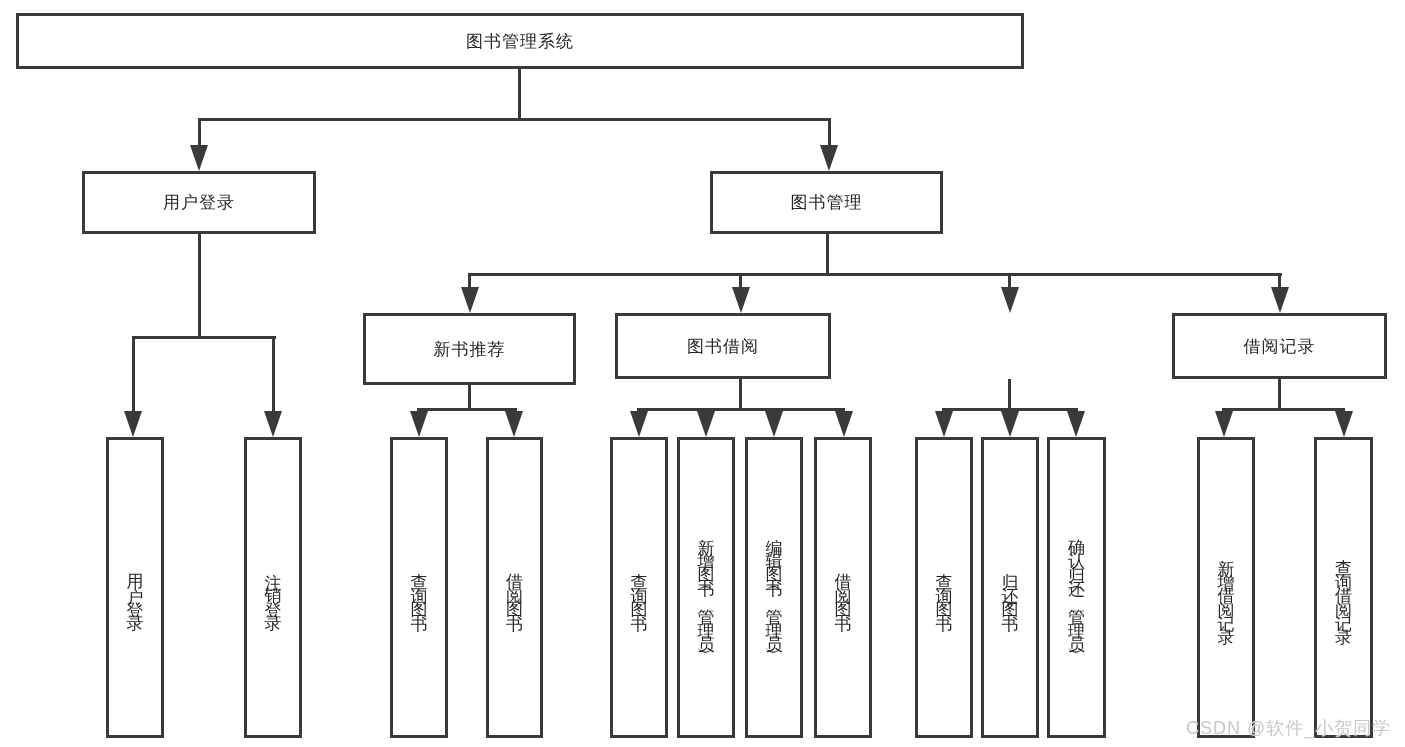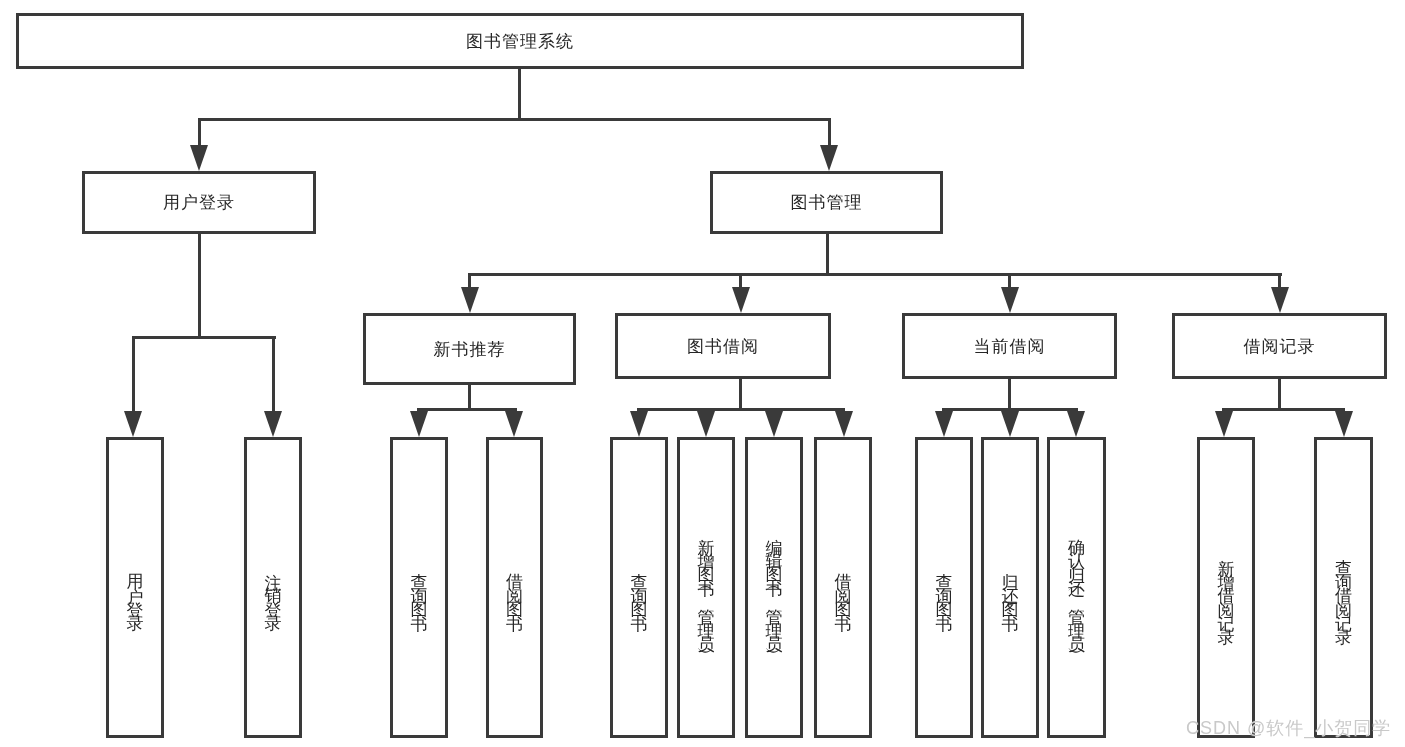--- a/index.html
+++ b/index.html
@@ -125,23 +125,20 @@
   <div class="box" style="left:710px;top:171px;width:233px;height:63px">
     <span>图书管理</span>
   </div>
 
   <div class="box" style="left:363px;top:313px;width:213px;height:72px">
     <span>新书推荐</span>
   </div>
   <div class="box" style="left:615px;top:313px;width:216px;height:66px">
     <span>图书借阅</span>
   </div>
-  <div class="box" style="left:902px;top:313px;width:215px;height:66px">
-    <span>当前借阅</span>
-  </div>
   <div class="box" style="left:1172px;top:313px;width:215px;height:66px">
     <span>借阅记录</span>
   </div>
 
   <div class="box" style="left:106px;top:437px;width:58px;height:301px">
     <span class="vlabel">用户登录</span>
   </div>
   <div class="box" style="left:244px;top:437px;width:58px;height:301px">
     <span class="vlabel">注销登录</span>
   </div>

